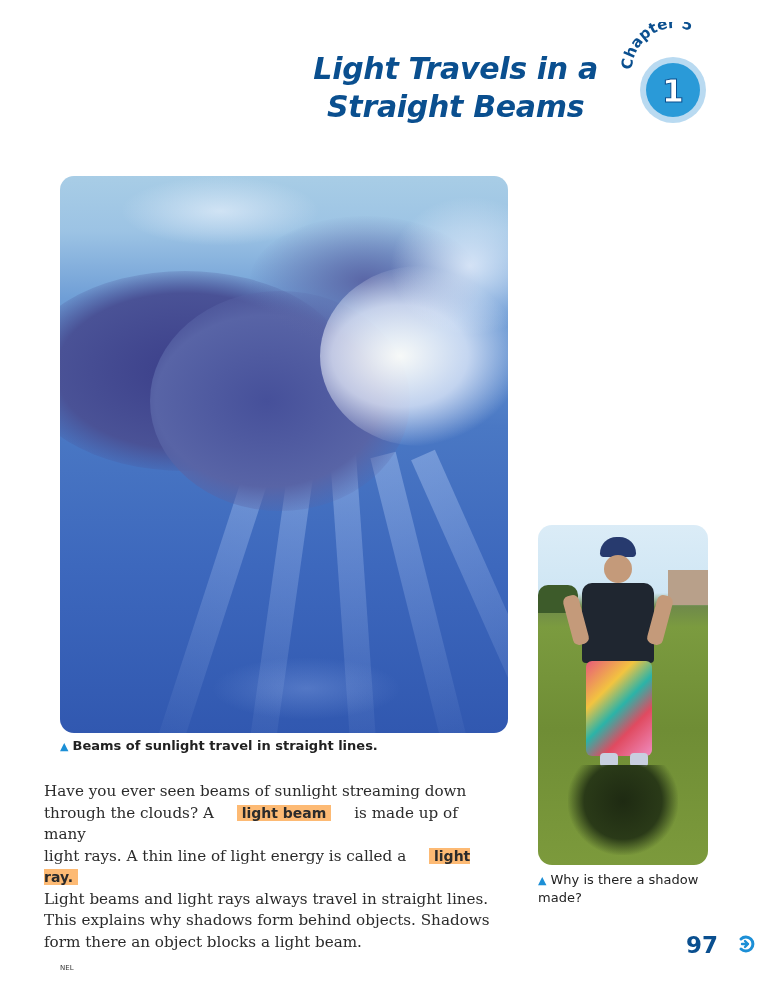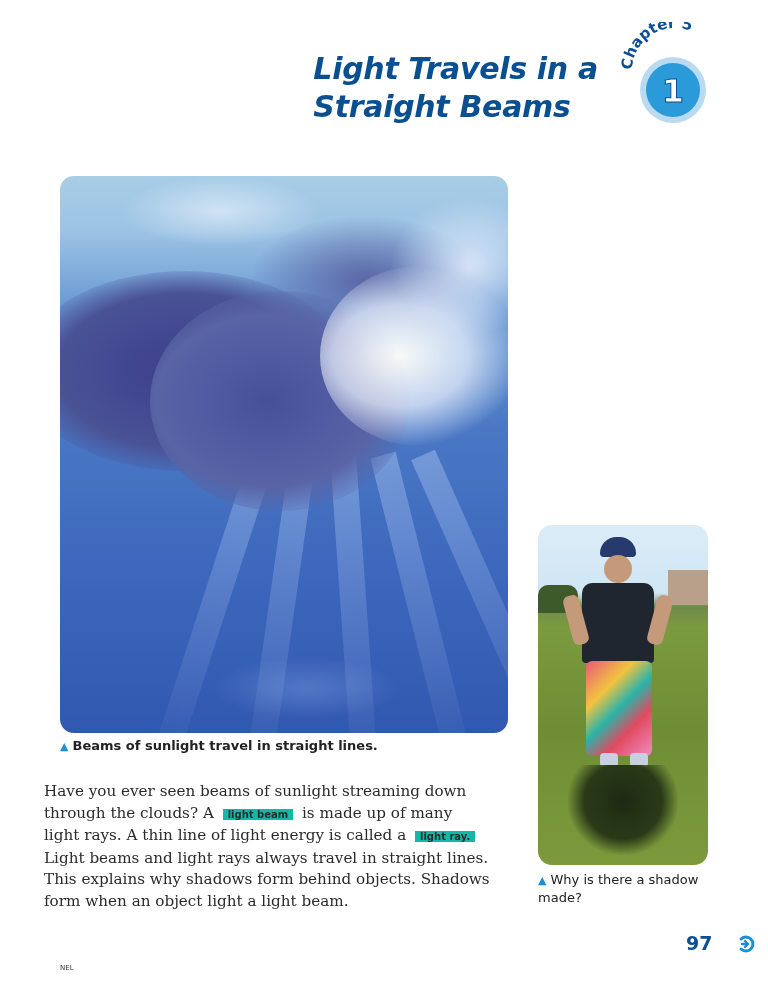--- a/index.html
+++ b/index.html
@@ -1,21 +1,21 @@
 <!DOCTYPE html>
 <html><head>
   <meta charset="utf-8">
   <style>
     html, body { margin: 0; padding: 0; }
     body {
       width: 768px; height: 994px; background: #ffffff; position: relative; overflow: hidden;
       font-family: "DejaVu Sans", sans-serif;
     }
     .title {
-      position: absolute; right: 170px; top: 50px; text-align: left;
+      position: absolute; right: 170px; top: 50px; text-align: center;
       color: #0a4f8f; font-style: italic; font-weight: bold;
       font-family: "DejaVu Sans", sans-serif; font-size: 30px; line-height: 38px; letter-spacing: -0.3px;
     }
     .title span { display: block; }
     .badge { position: absolute; left: 618px; top: 22px; width: 110px; height: 110px; }
     .badge svg { width: 110px; height: 110px; }
 
     .photo { position: absolute; border-radius: 14px; overflow: hidden; }
     .sky {
       left: 60px; top: 176px; width: 448px; height: 557px;
@@ -33,25 +33,25 @@
 
     .caption {
       position: absolute; font-family: "DejaVu Sans", sans-serif; font-size: 13px; color: #222; line-height: 17px;
     }
     .caption .tri { color: #1c8fd6; font-size: 11px; margin-right: 4px; }
     .body-text {
       position: absolute; left: 44px; top: 781px; width: 450px;
       font-family: "DejaVu Serif", serif; font-size: 15.2px; line-height: 21.5px; color: #2b2b2b;
     }
     .hl {
-      background: #14b8a6; font-family: "DejaVu Sans", sans-serif; font-weight: bold; font-size: 10px;
-      padding: 0 5px; margin: 0 4px;
+      background: #fdba74; font-family: "DejaVu Sans", sans-serif; font-weight: bold; font-size: 14px;
+      padding: 0 5px; margin: 0 18px;
     }
     .nel { position: absolute; left: 60px; top: 964px; font-size: 7px; color: #333; font-family: "DejaVu Sans", sans-serif; }
-    .pagenum { position: absolute; left: 686px; top: 932px; font-size: 19px; font-weight: bold; color: #0a4f8f; font-family: "DejaVu Sans", sans-serif; }
+    .pagenum { position: absolute; left: 686px; top: 932px; font-size: 23px; font-weight: bold; color: #0a4f8f; font-family: "DejaVu Sans", sans-serif; }
     .next { position: absolute; left: 737px; top: 935px; width: 18px; height: 18px; }
   </style>
 </head>
 <body>
 
 <div class="title">
   <span>Light Travels in a</span>
   <span>Straight Beams</span>
 </div>
 
@@ -106,21 +106,21 @@
 
 <div class="body-text">
   <span>Have you ever seen beams of sunlight streaming down</span><br>
   <span>through the clouds? A</span>
   <span class="hl">light beam</span>
   <span>is made up of many</span><br>
   <span>light rays. A thin line of light energy is called a</span>
   <span class="hl">light ray.</span><br>
   <span>Light beams and light rays always travel in straight lines.</span><br>
   <span>This explains why shadows form behind objects. Shadows</span><br>
-  <span>form when an object light a light beam.</span>
+  <span>form there an object blocks a light beam.</span>
 </div>
 
 <div class="nel">NEL</div>
 <div class="pagenum">97</div>
 <div class="next">
   <svg viewBox="0 0 18 18" width="18" height="18">
     <path d="M4 4 A7 7 0 1 1 4 14" fill="none" stroke="#1c8fd6" stroke-width="3" stroke-linecap="round"></path>
     <path d="M5 9 L11 9 M8 6 L11 9 L8 12" fill="none" stroke="#1c8fd6" stroke-width="2.4" stroke-linecap="round" stroke-linejoin="round"></path>
   </svg>
 </div>

